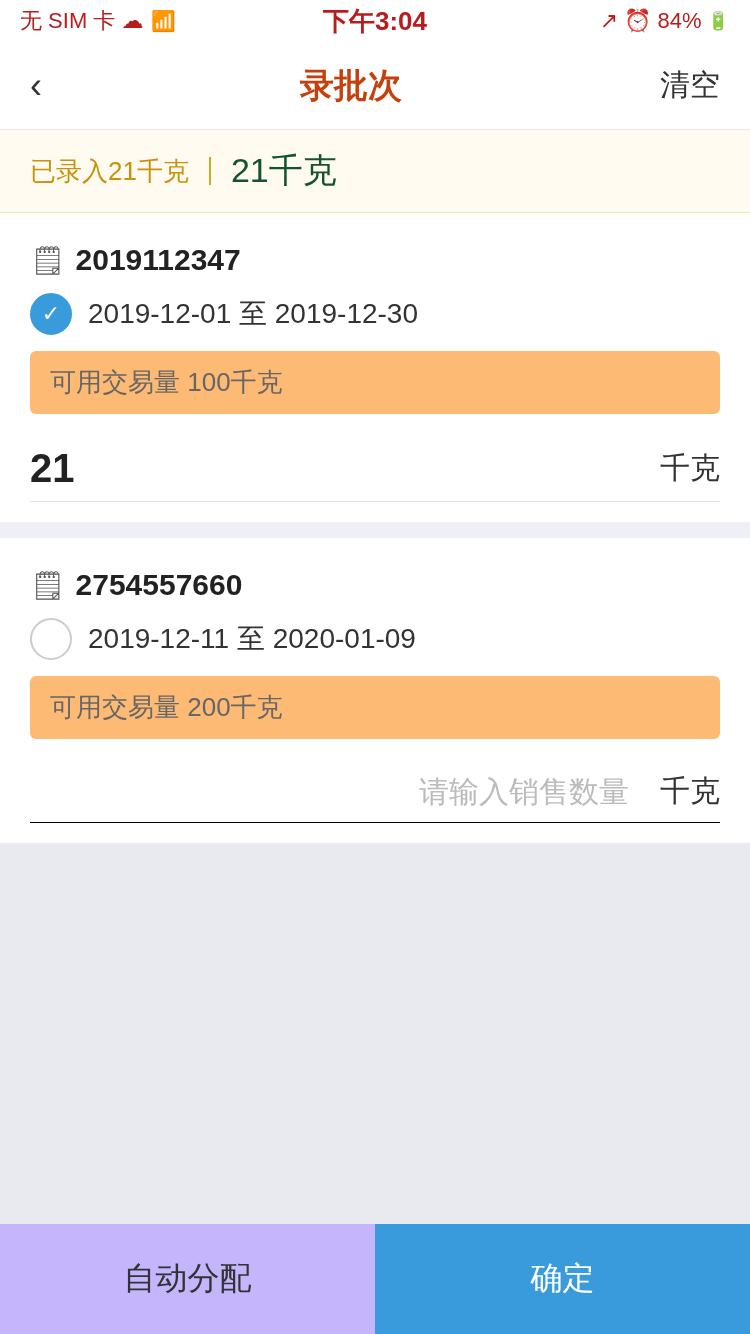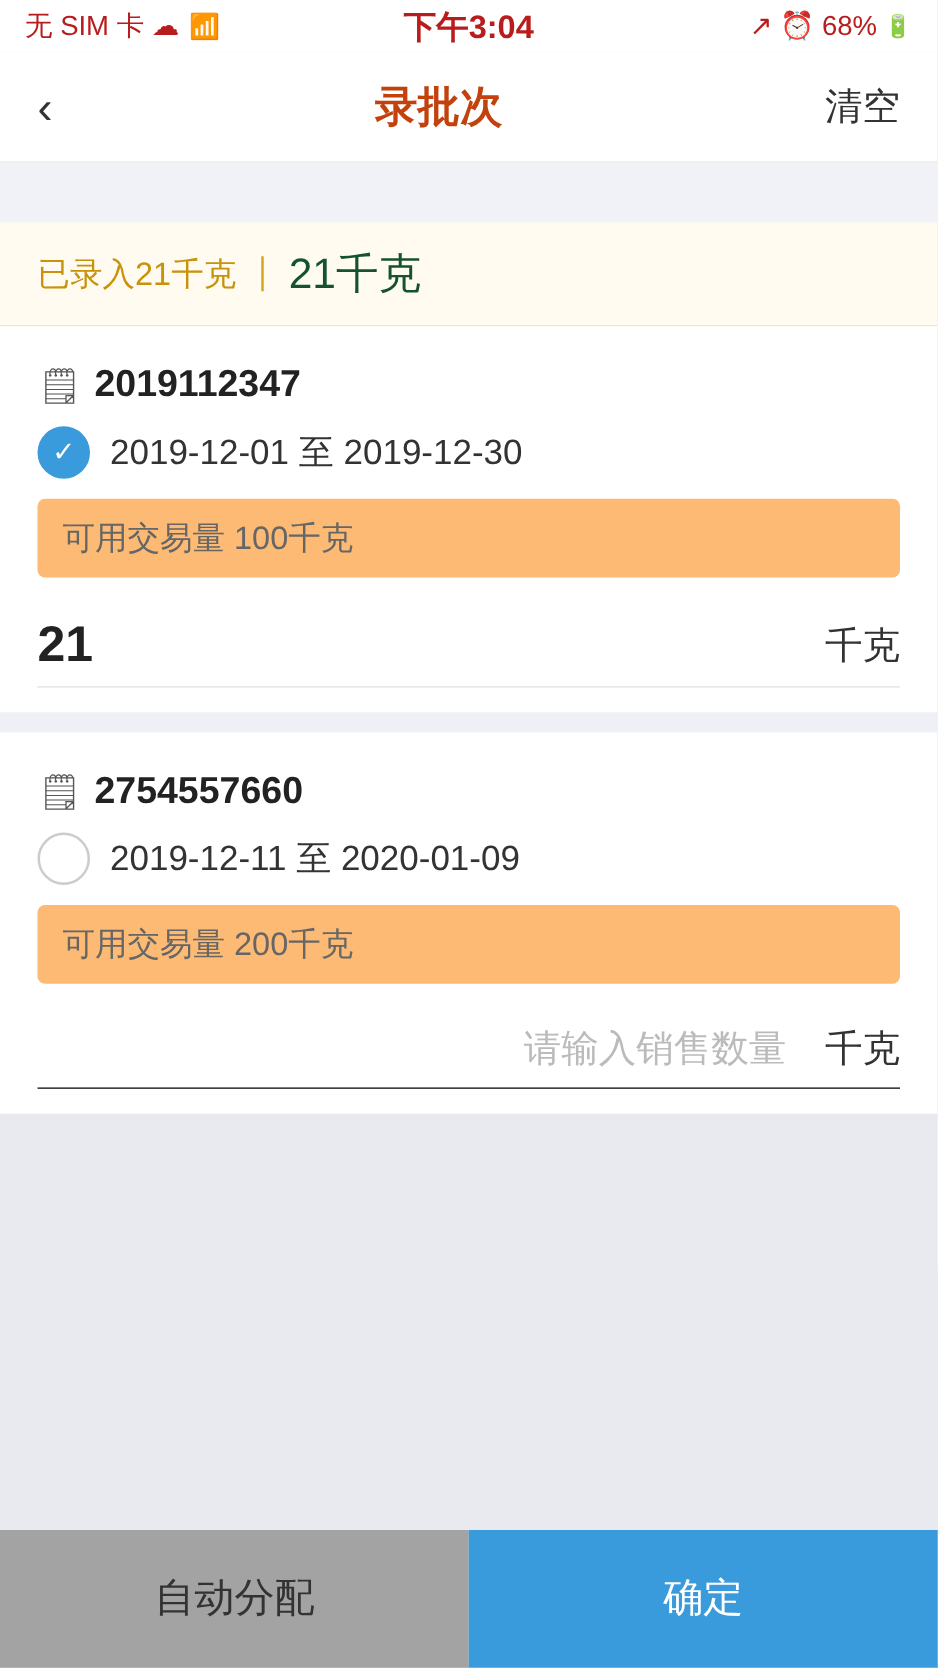--- a/index.html
+++ b/index.html
@@ -77,21 +77,20 @@
 
     
     .summary-banner {
       width: 750px;
       background: #fffbf0;
       padding: 18px 30px;
       display: flex;
       align-items: center;
       gap: 20px;
       border-bottom: 1px solid #f5e8b0;
-      margin-top: 48px;
     }
     .summary-text {
       font-size: 26px;
       color: #c8920a;
     }
     .summary-divider {
       width: 2px;
       height: 28px;
       background: #d4a820;
     }
@@ -232,21 +231,21 @@
       bottom: 0;
       left: 0;
     }
     .btn-auto {
       flex: 1;
       display: flex;
       align-items: center;
       justify-content: center;
       font-size: 32px;
       color: #333;
-      background: #a3a3a3;
+      background: #c4b5fd;
       cursor: pointer;
     }
     .btn-confirm {
       flex: 1;
       display: flex;
       align-items: center;
       justify-content: center;
       font-size: 32px;
       color: #fff;
       background: #3a9bdc;
@@ -264,21 +263,21 @@
 
 <div class="status-bar">
   <div class="status-left">
     <span>无 SIM 卡 ☁</span>
     <span class="wifi-icon">📶</span>
   </div>
   <div class="status-center">下午3:04</div>
   <div class="status-right">
     <span>↗</span>
     <span>⏰</span>
-    <span>68%</span>
+    <span>84%</span>
     <span class="battery-icon">🔋</span>
   </div>
 </div>
 
 <div class="nav-bar">
   <span class="nav-back">‹</span>
   <span class="nav-title">录批次</span>
   <span class="nav-clear">清空</span>
 </div>
 

